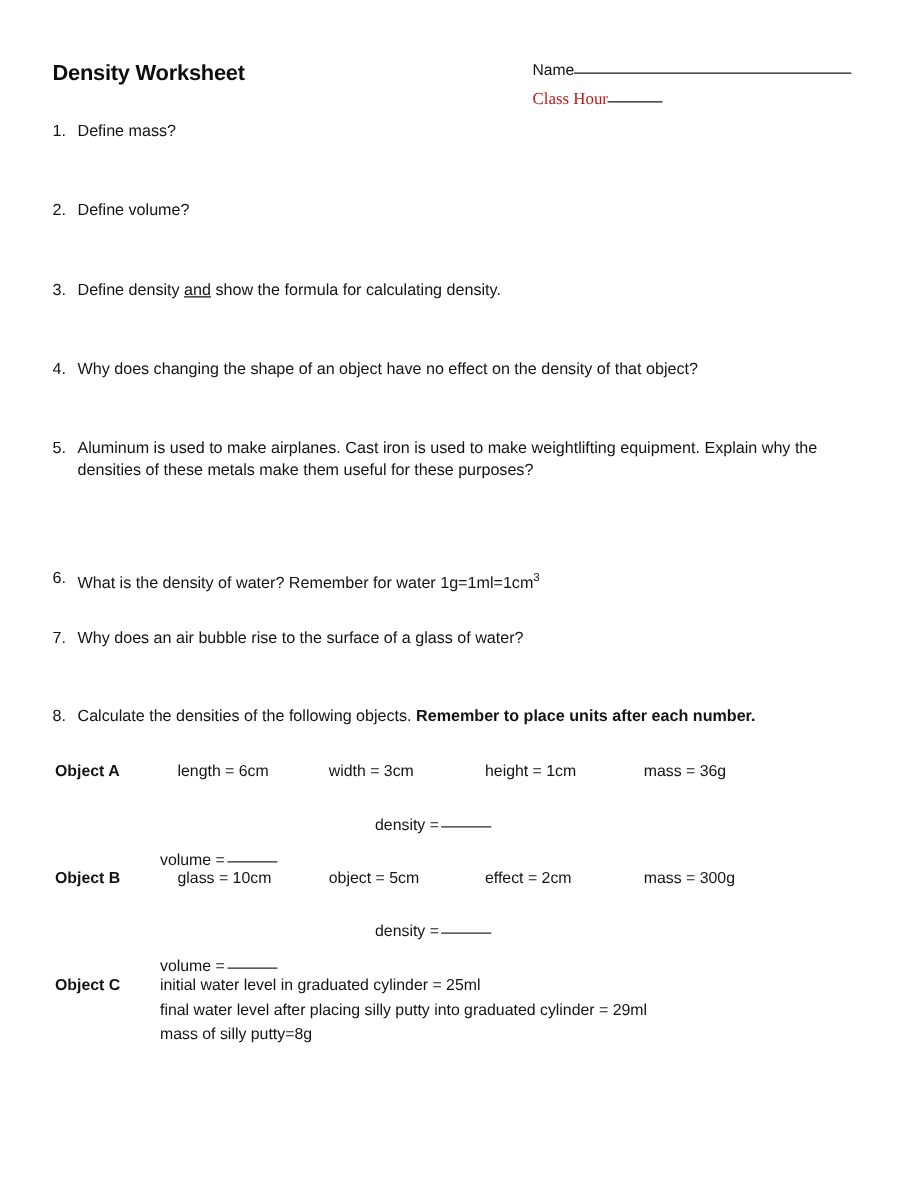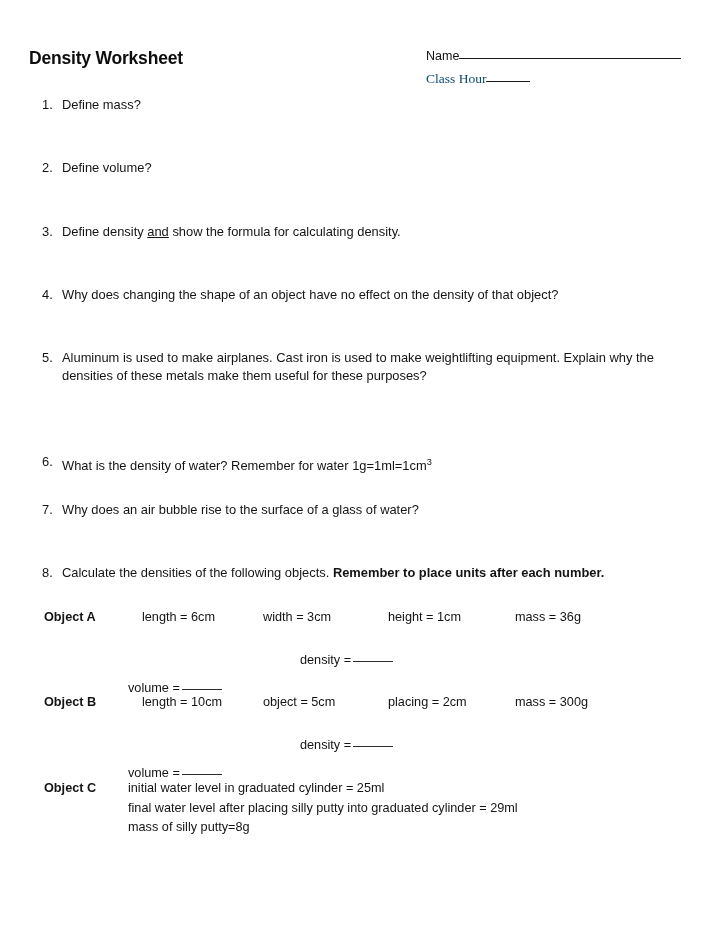--- a/index.html
+++ b/index.html
@@ -19,21 +19,21 @@
 
   .page {
     position: absolute;
     inset: 0;
     background: #ffffff;
   }
 
   
   .doc-title {
     position: absolute;
-    left: 29px;
+    left: 42px;
     top: 48px;
     font-size: 17.5px;
     font-weight: bold;
     letter-spacing: -0.2px;
     color: #0d0d0d;
   }
 
   .name-block {
     position: absolute;
     left: 426px;
@@ -58,21 +58,21 @@
     top: -1px;
   }
   .name-rule { width: 222px; }
 
   .class-row {
     margin-top: 8px;
   }
   .class-row .lbl {
     font-family: "Liberation Serif", serif;
     font-size: 13.5px;
-    color: #0c4a6e;
+    color: #b91c1c;
   }
   .class-rule { width: 44px; }
 
   
   .q {
     position: absolute;
     left: 42px;
     display: flex;
     align-items: flex-start;
     font-size: 12.9px;
@@ -221,23 +221,23 @@
     <span class="cell c-mass">mass = 36g</span>
   </div>
 
   <div class="obj-row" style="top:652px;">
     <span class="cell c-vol"><span>volume =</span><span class="blank"></span></span>
     <span class="cell c-den"><span>density =</span><span class="blank"></span></span>
   </div>
 
   <div class="obj-row" style="top:694px;">
     <span class="obj-label">Object B</span>
-    <span class="cell c-len">length = 10cm</span>
+    <span class="cell c-len">glass = 10cm</span>
     <span class="cell c-wid">object = 5cm</span>
-    <span class="cell c-hgt">placing = 2cm</span>
+    <span class="cell c-hgt">effect = 2cm</span>
     <span class="cell c-mass">mass = 300g</span>
   </div>
 
   <div class="obj-row" style="top:737px;">
     <span class="cell c-vol"><span>volume =</span><span class="blank"></span></span>
     <span class="cell c-den"><span>density =</span><span class="blank"></span></span>
   </div>
 
   <div class="obj-row" style="top:779px; line-height:19.5px;">
     <span class="obj-label">Object C</span>

